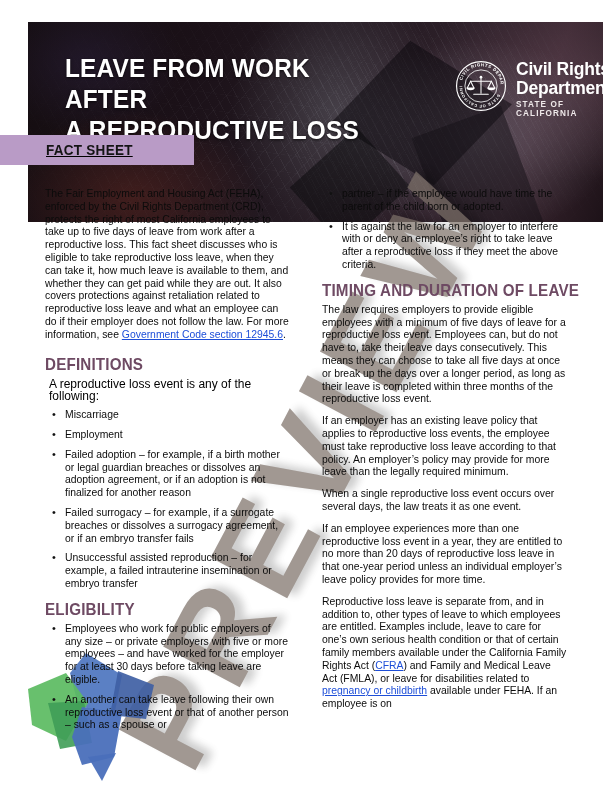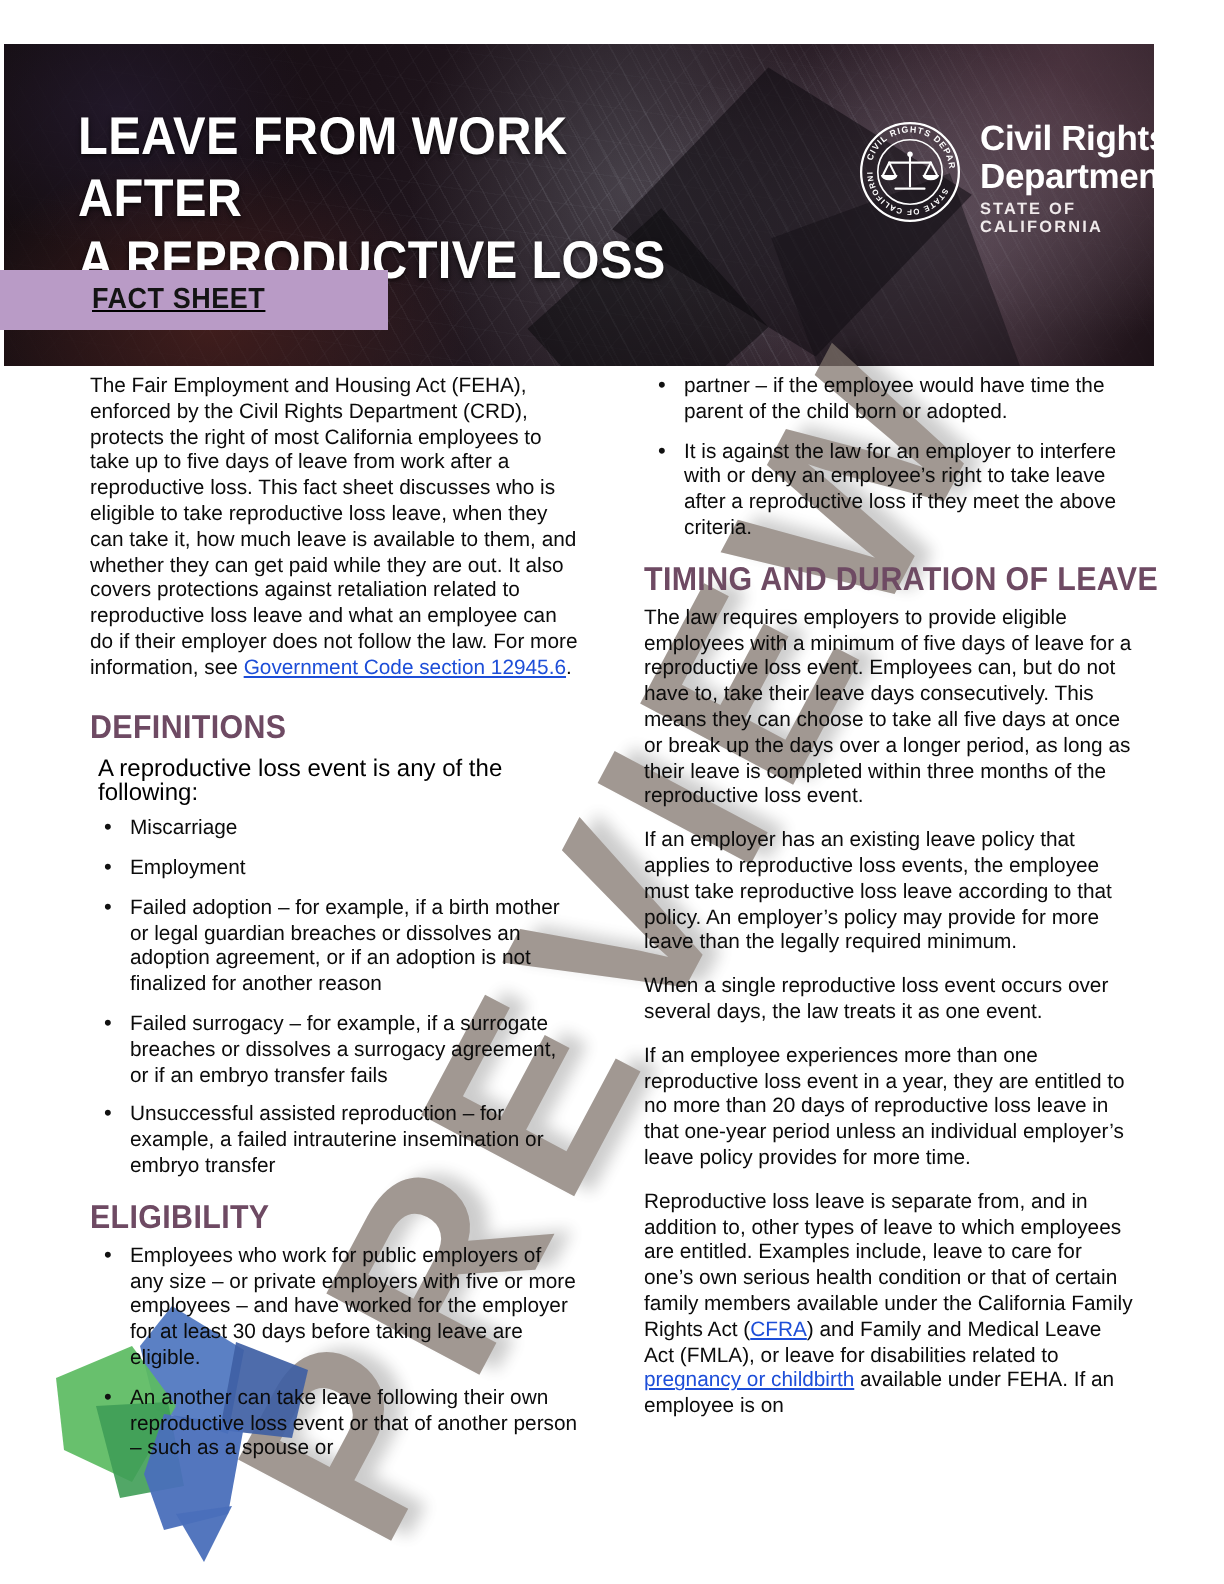--- a/index.html
+++ b/index.html
@@ -12,24 +12,24 @@
     height: 792px;
     position: relative;
     overflow: hidden;
     font-family: "Liberation Sans", sans-serif;
     color: #000000;
   }
 
   
   .header-banner {
     position: absolute;
-    left: 2px;
+    left: 28px;
     top: 22px;
     width: 575px;
-    height: 161px;
+    height: 200px;
     overflow: hidden;
     background: #ef4444;
   }
   .hdr-bg {
     position: absolute;
     inset: 0;
     background:
       radial-gradient(ellipse 200px 140px at 78% 58%, rgba(150,150,165,0.34), rgba(0,0,0,0) 70%),
       radial-gradient(ellipse 150px 170px at 54% 45%, rgba(185,195,205,0.22), rgba(0,0,0,0) 72%),
       radial-gradient(ellipse 220px 130px at 96% 30%, rgba(120,90,105,0.40), rgba(0,0,0,0) 75%),

